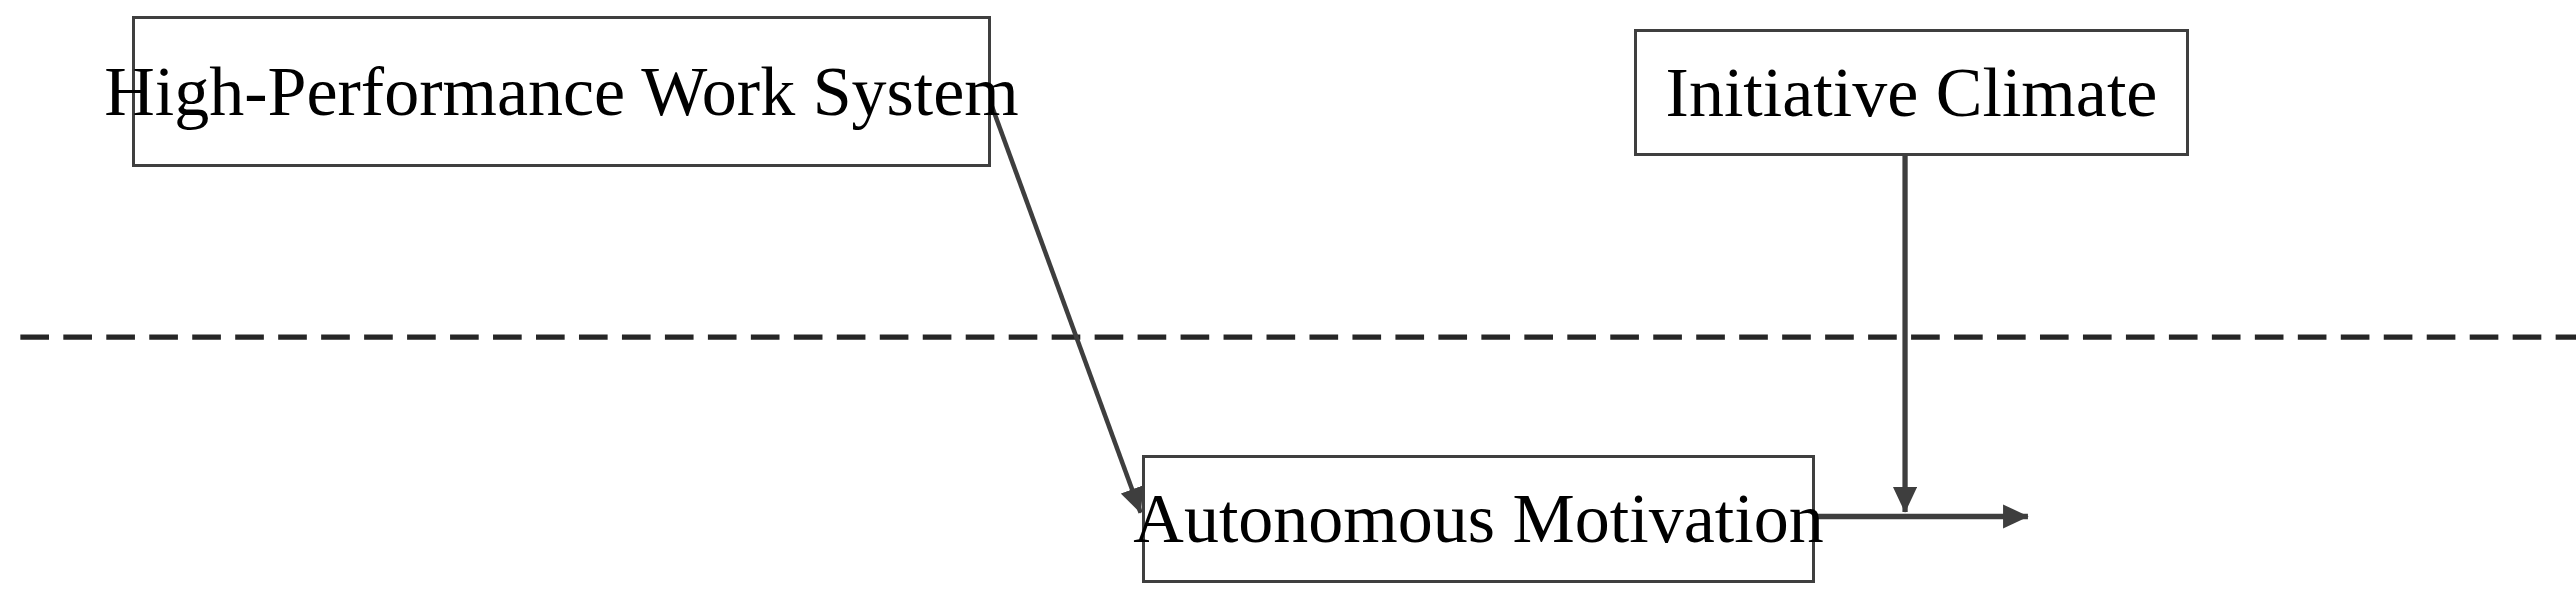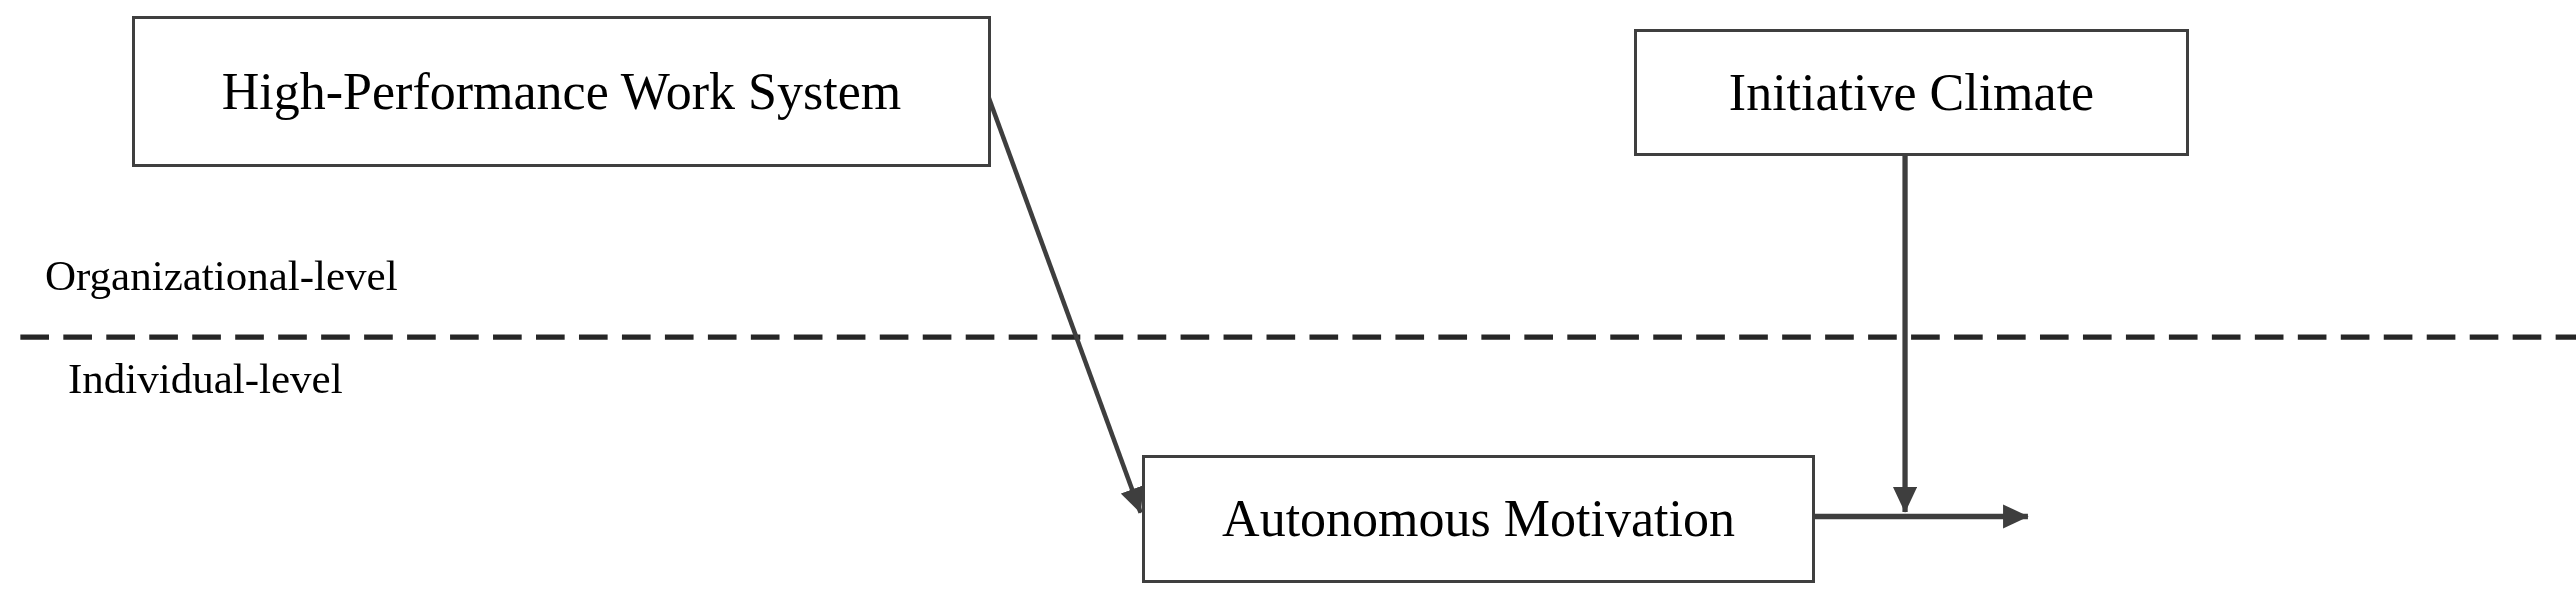--- a/index.html
+++ b/index.html
@@ -23,21 +23,21 @@
     width: 2576px;
     height: 598px;
   }
   .node-box {
     position: absolute;
     border: 3px solid #3f3f3f;
     background: #ffffff;
     display: flex;
     align-items: center;
     justify-content: center;
-    font-size: 52px;
+    font-size: 70px;
     line-height: 1;
     white-space: nowrap;
     text-align: center;
   }
   .box-hpws  { left: 132px;  top: 16px;  width: 853px; height: 145px; }
   .box-ic    { left: 1634px; top: 29px;  width: 549px;  height: 121px; }
   .box-am    { left: 1142px; top: 455px; width: 667px;  height: 122px; text-align: center; }
   .box-jc    { left: 2030px; top: 455px; width: 509px;  height: 122px; }
   .level-label {
     position: absolute;
@@ -75,18 +75,16 @@
 
   <div class="node-box box-ic">
     <span>Initiative Climate</span>
   </div>
 
   <div class="node-box box-am">
     <span>Autonomous Motivation</span>
   </div>
 
 
-  <div class="level-label label-org">Organizational-level</div>
 
-  <div class="level-label label-ind">Individual-level</div>
 
 </div>
 
 
 </body></html>

